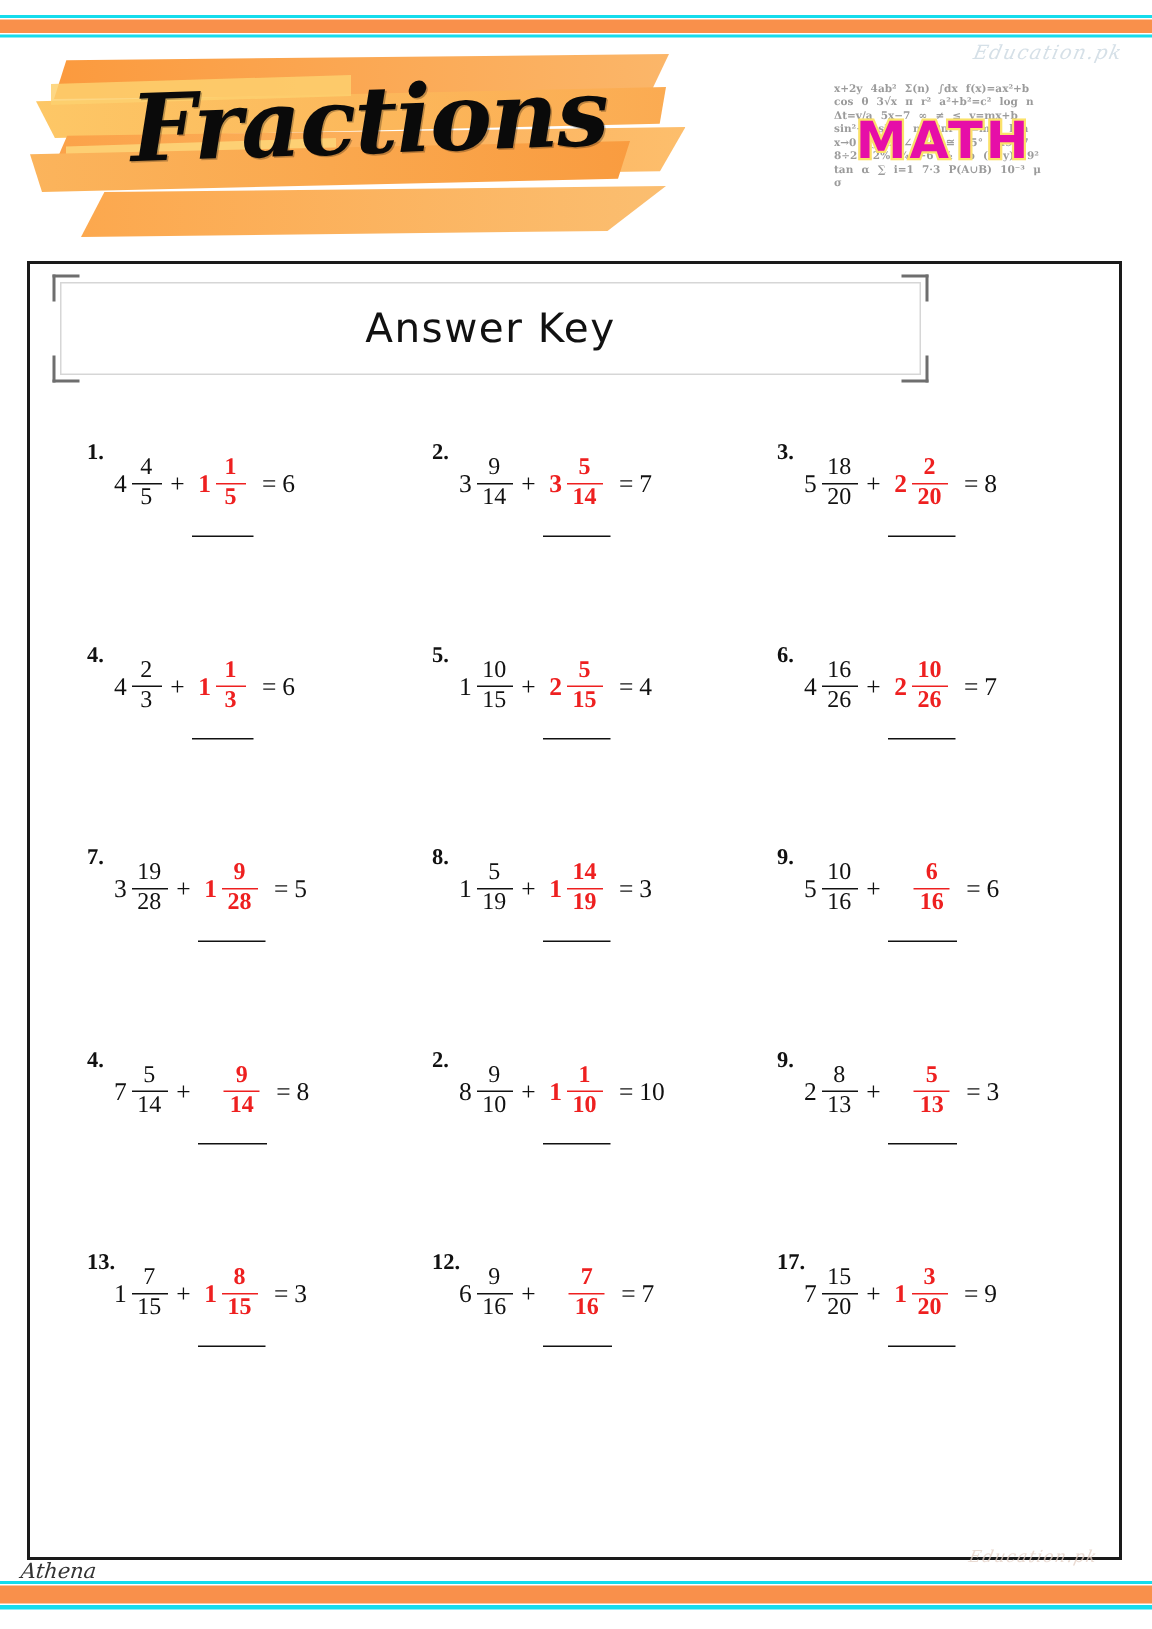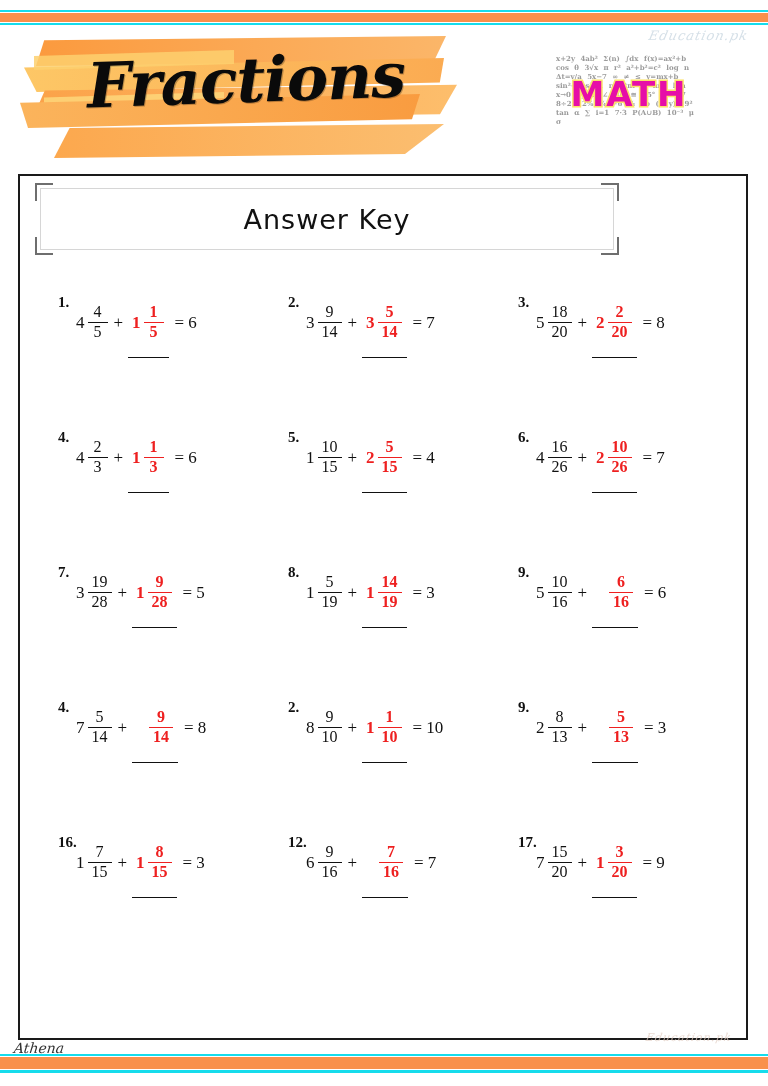--- a/index.html
+++ b/index.html
@@ -570,21 +570,21 @@
               <span class="bar"></span>
               <span class="den">13</span>
             </span>
             <span class="ansline"></span>
           </span>
           <span class="eq">=</span>
           <span class="result">3</span>
         </div>
       </div>
       <div class="problem">
-        <div class="pnum">16.</div>
+        <div class="pnum">13.</div>
         <div class="expr">
           <span class="whole">1</span>
           <span class="frac">
             <span class="num">7</span>
             <span class="bar"></span>
             <span class="den">15</span>
           </span>
           <span class="op">+</span>
           <span class="ansgroup">
             <span class="whole">1</span>

